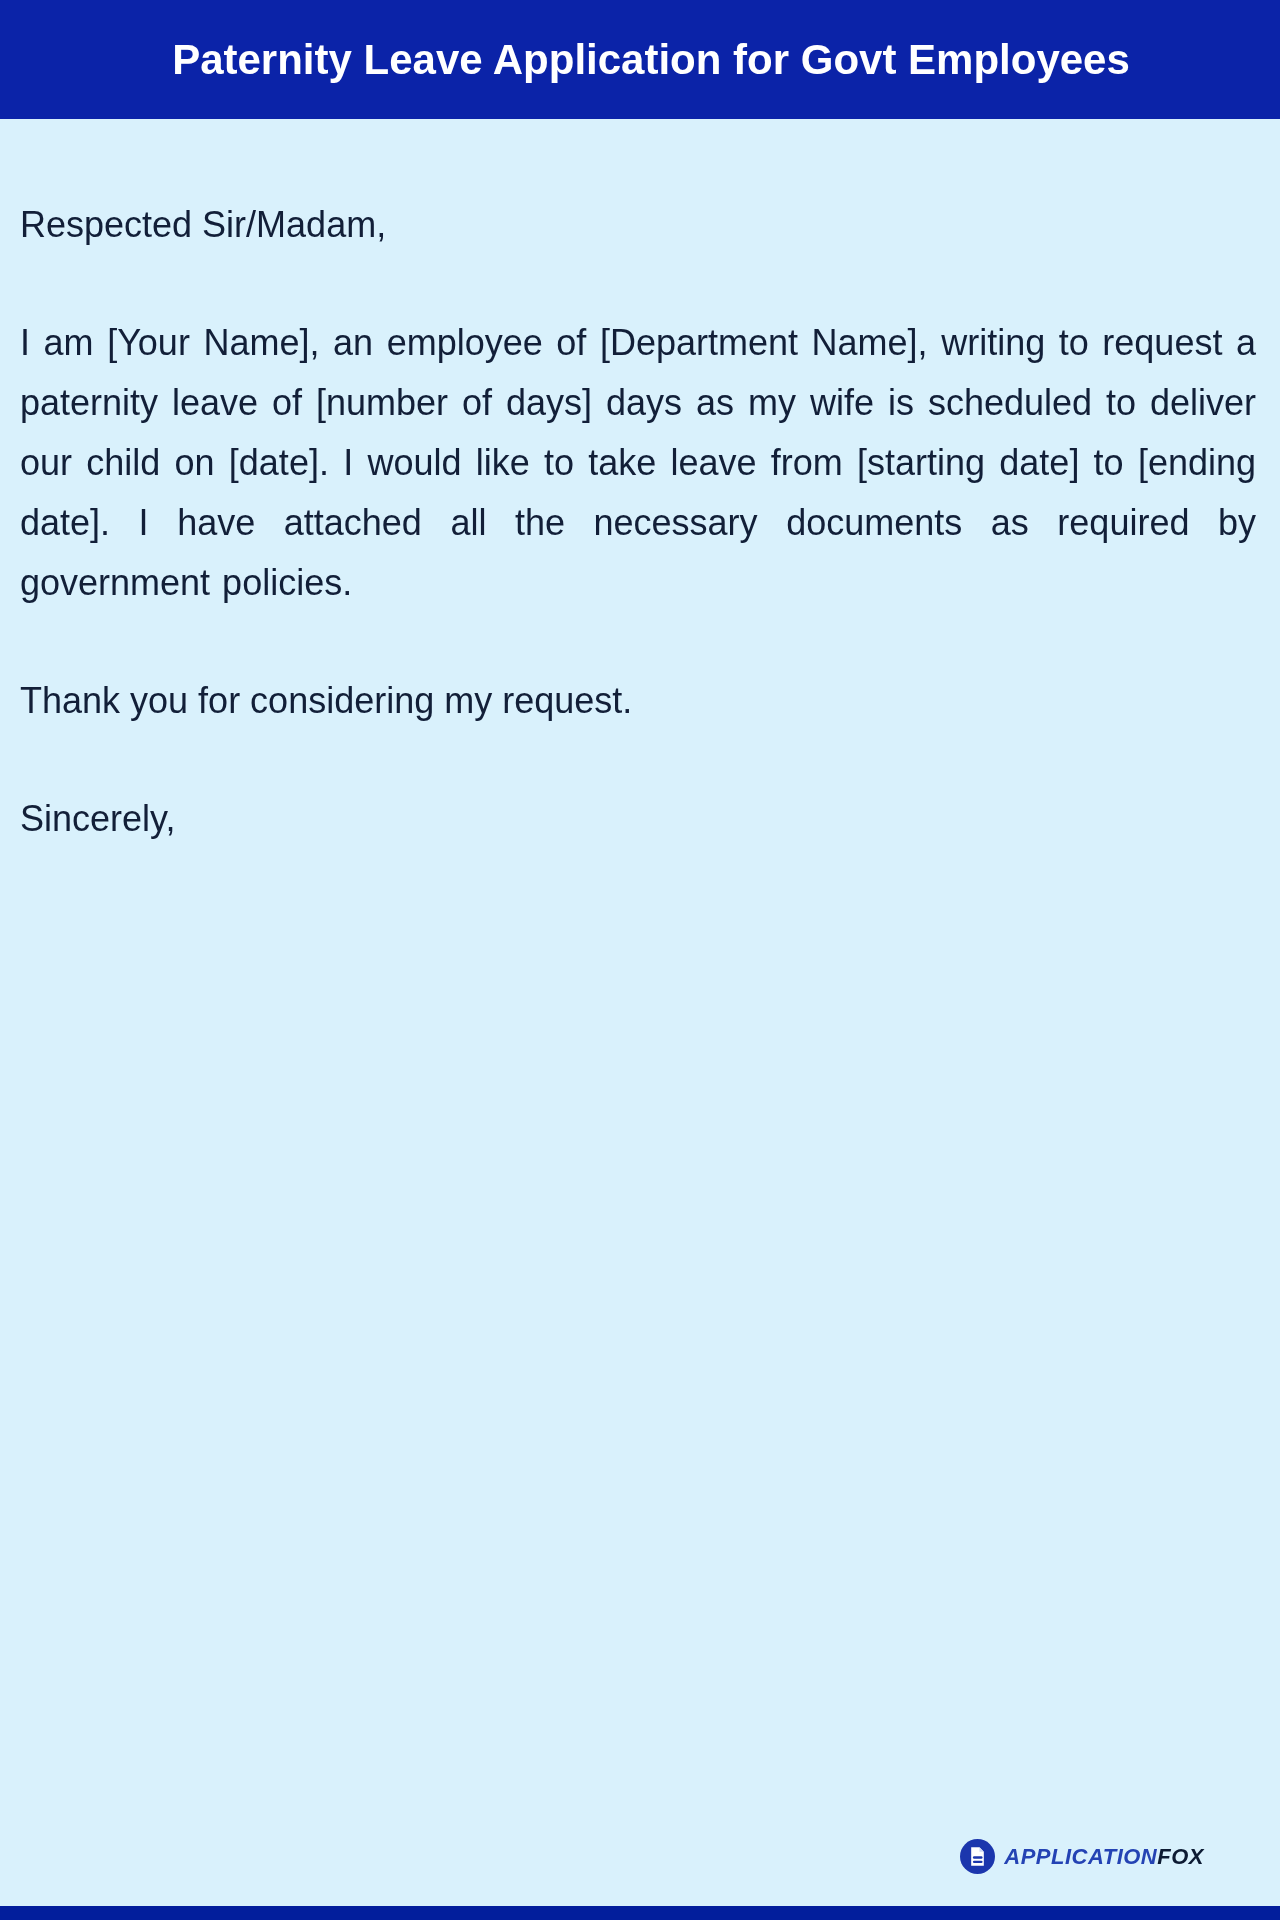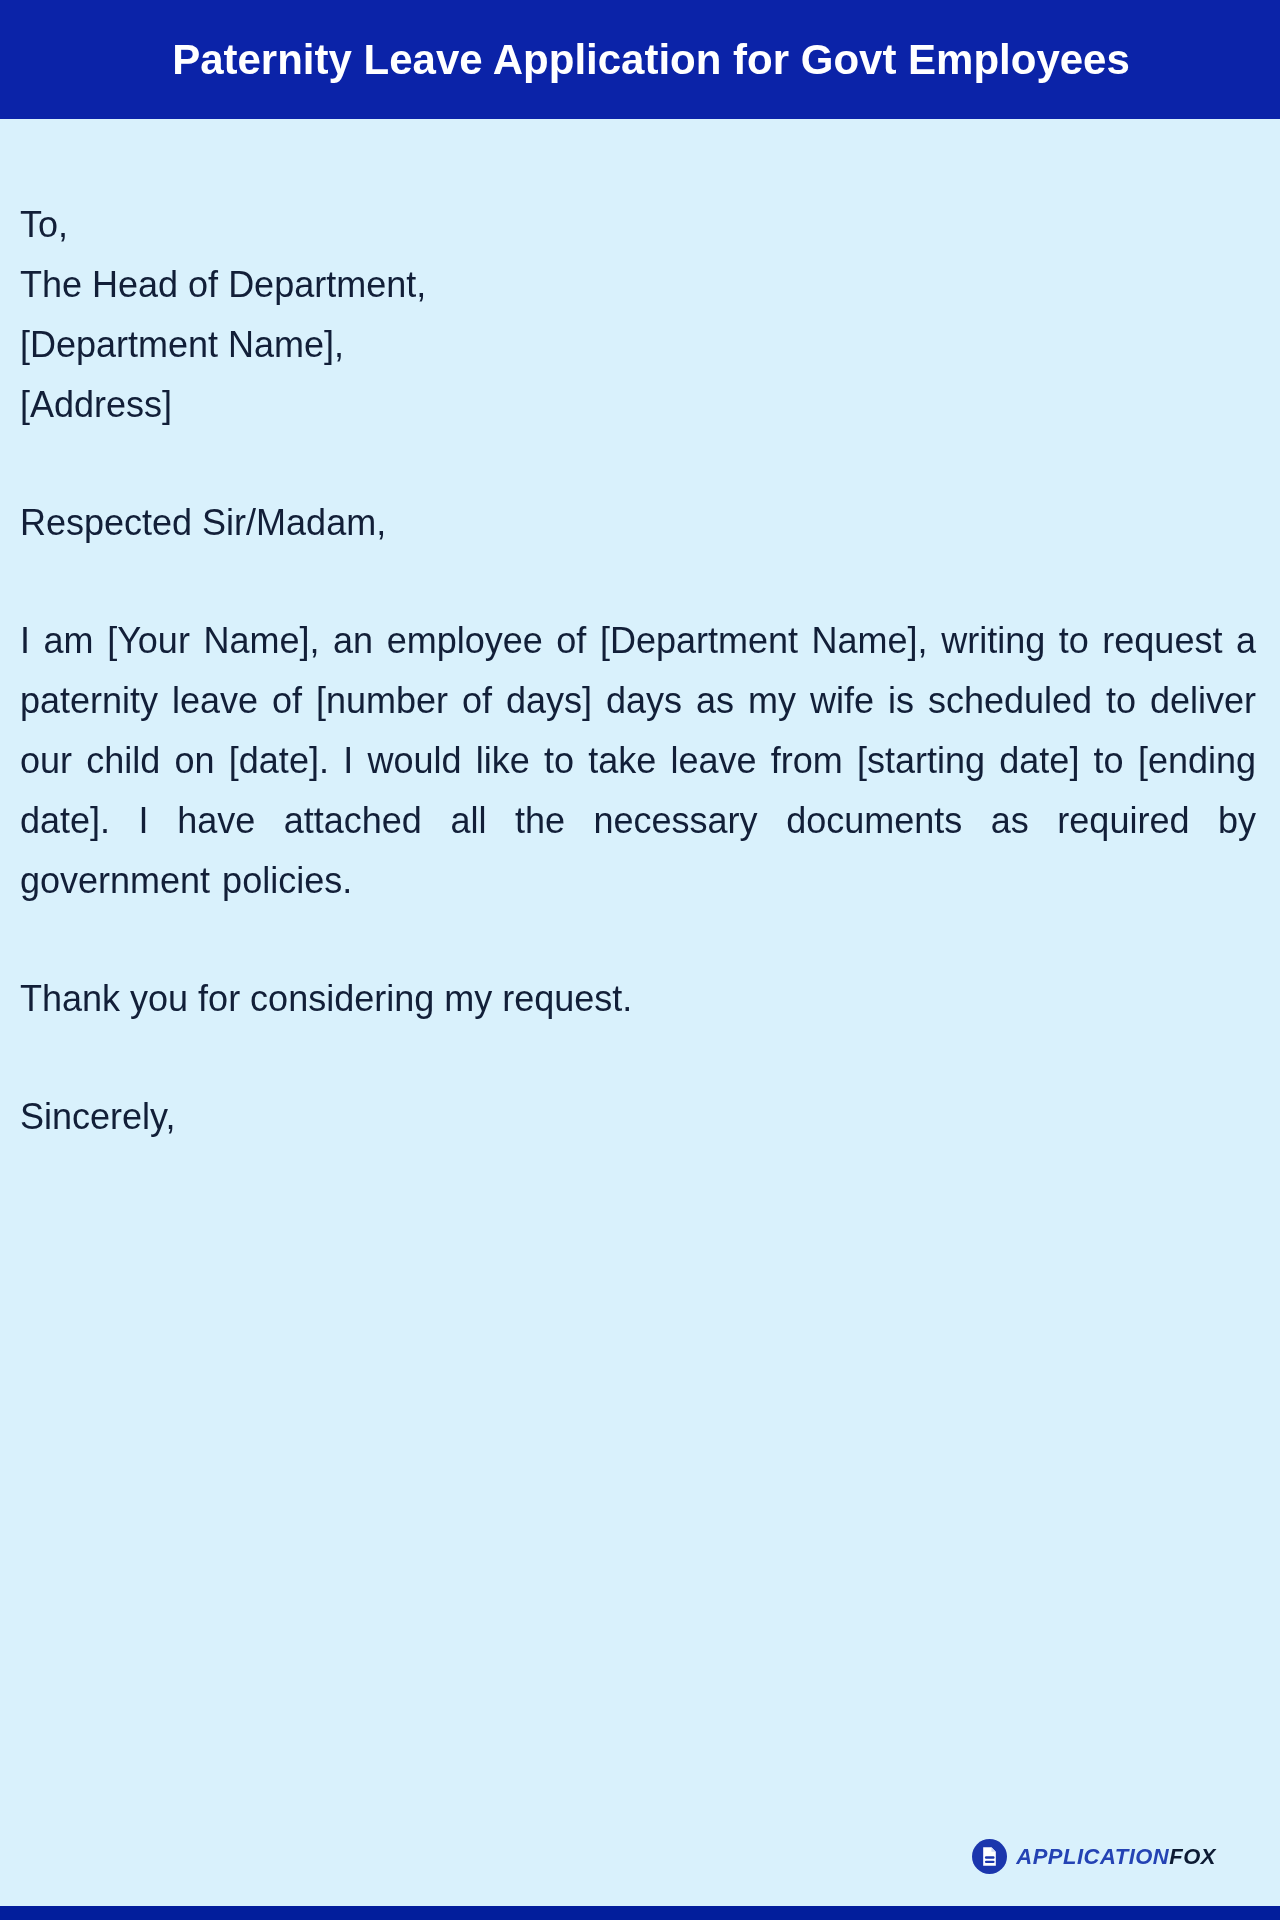--- a/index.html
+++ b/index.html
@@ -45,21 +45,21 @@
   }
   .content .block{margin:58px 0;}
   .content .block:first-child{margin-top:0;}
   .body-paragraph{
     text-align:justify;
     word-spacing:2px;
   }
   .signoff-block div{white-space:nowrap;}
   .logo{
     position:absolute;
-    right:64px;
+    right:76px;
     bottom:46px;
     display:flex;
     align-items:center;
     gap:9px;
     text-align:center;
   }
   .logo-icon{width:35px;height:35px;display:block;}
   .logo-text{
     font-size:22px;
     font-weight:bold;
@@ -82,26 +82,20 @@
 <body>
 
 <div class="page">
 
   <div class="header-bar">
     <div class="page-title">Paternity Leave Application for Govt Employees</div>
   </div>
 
   <div class="content">
 
-    <div class="block">
-      <div>To,</div>
-      <div>The Head of Department,</div>
-      <div>[Department Name],</div>
-      <div>[Address]</div>
-    </div>
 
 
     <p class="block">Respected Sir/Madam,</p>
 
     <p class="block body-paragraph">I am [Your Name], an employee of [Department Name], writing to request a paternity leave of [number of days] days as my wife is scheduled to deliver our child on [date]. I would like to take leave from [starting date] to [ending date]. I have attached all the necessary documents as required by government policies.</p>
 
     <p class="block">Thank you for considering my request.</p>
 
     <div class="block signoff-block">
       <div>Sincerely,</div>

